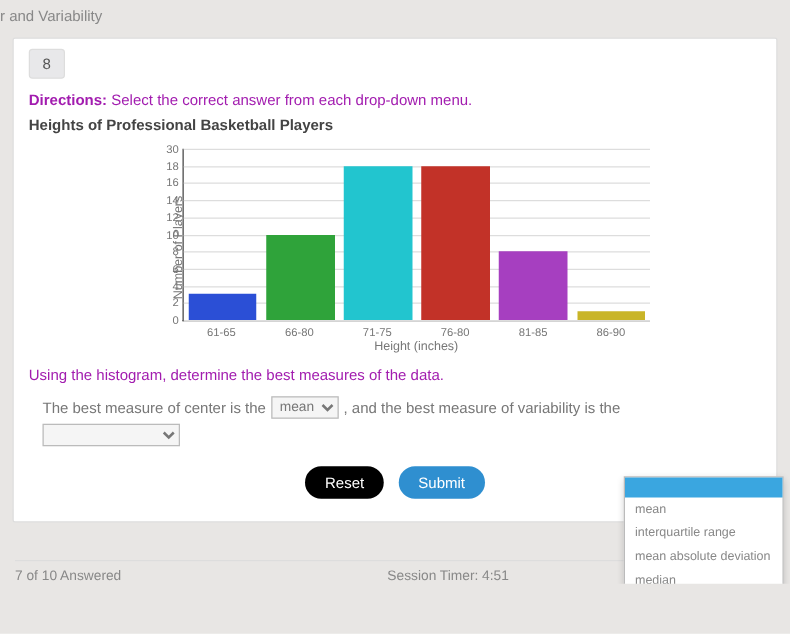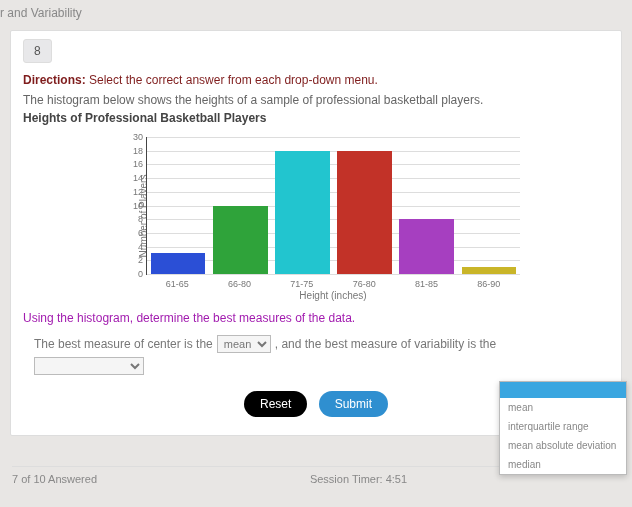--- a/index.html
+++ b/index.html
@@ -23,21 +23,21 @@
   .qnum {
     display: inline-block;
     background: #e8e8ea;
     border: 1px solid #ddd;
     border-radius: 3px;
     padding: 4px 10px;
     font-size: 12px;
     color: #555;
     margin-bottom: 10px;
   }
-  .directions { font-weight: bold; color: #7f1d1d; font-size: 12px; margin-bottom: 6px; }
+  .directions { font-weight: bold; color: #a21caf; font-size: 12px; margin-bottom: 6px; }
   .prompt { color: #666; font-size: 12px; margin-bottom: 4px; }
   .chart-title { text-align: left; font-weight: bold; color: #444; font-size: 12px; margin: 4px 0 6px 0; }
 
   .chart-wrap { display: flex; justify-content: center; }
   .chart { position: relative; width: 420px; height: 170px; }
   .ylabel {
     position: absolute; left: -4px; top: 50%;
     transform: translateY(-50%) rotate(-90deg);
     transform-origin: center; font-size: 10px; color: #777;
     white-space: nowrap;
@@ -90,21 +90,20 @@
 
 <div class="top-title">r and Variability</div>
 
 <div class="card">
   <div class="qnum">8</div>
 
   <div class="directions">
     <span>Directions:</span><span style="font-weight:normal"> Select the correct answer from each drop-down menu.</span>
   </div>
 
-  <div class="prompt">The histogram below shows the heights of a sample of professional basketball players.</div>
 
   <div class="chart-title">Heights of Professional Basketball Players</div>
 
   <div class="chart-wrap">
     <div class="chart">
       <div class="ylabel">Number of Players</div>
       <div class="plot" id="plot">
           <div class="grid" style="top: 100%;"></div>
           <div class="ytick" style="top: 100%;">0</div>
           <div class="grid" style="top: 90%;"></div>

